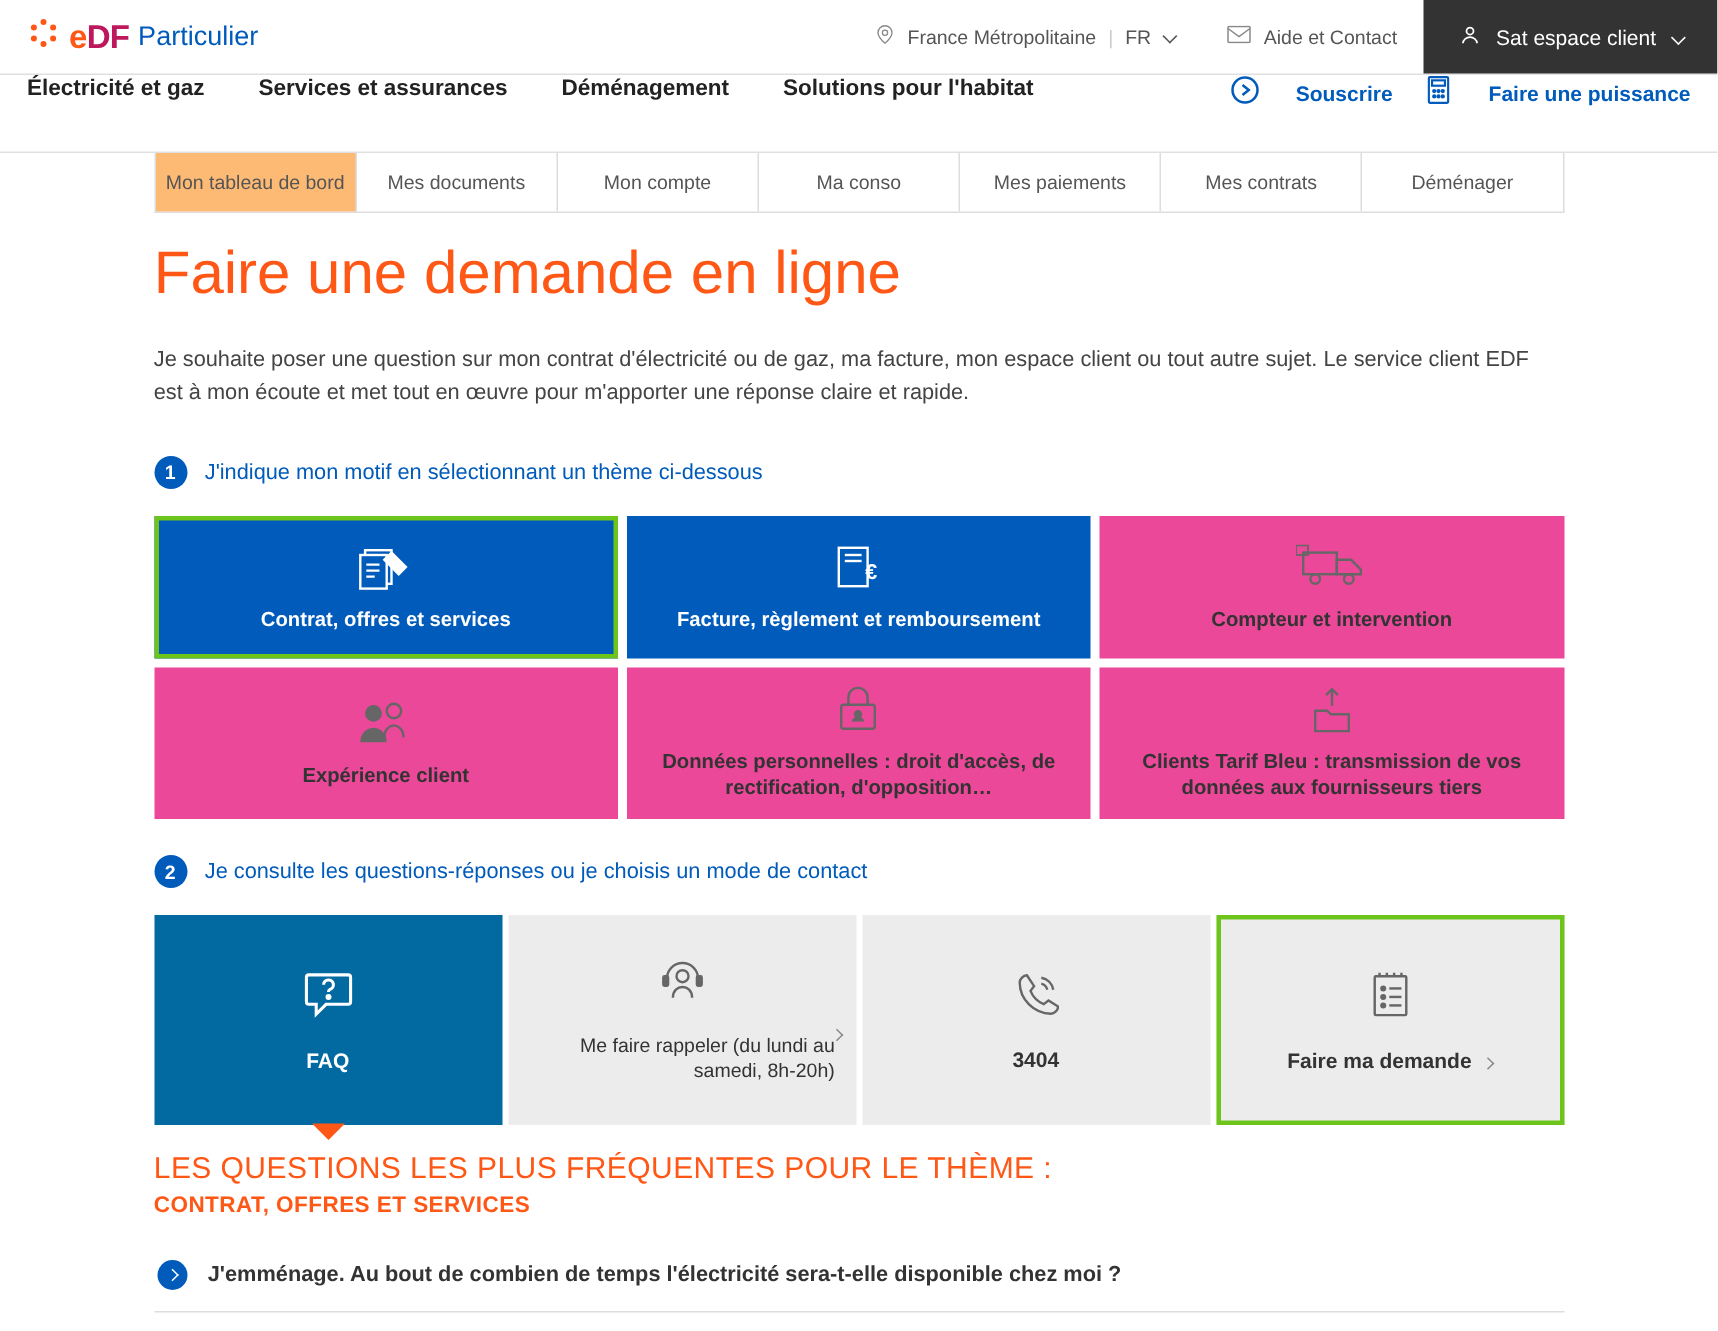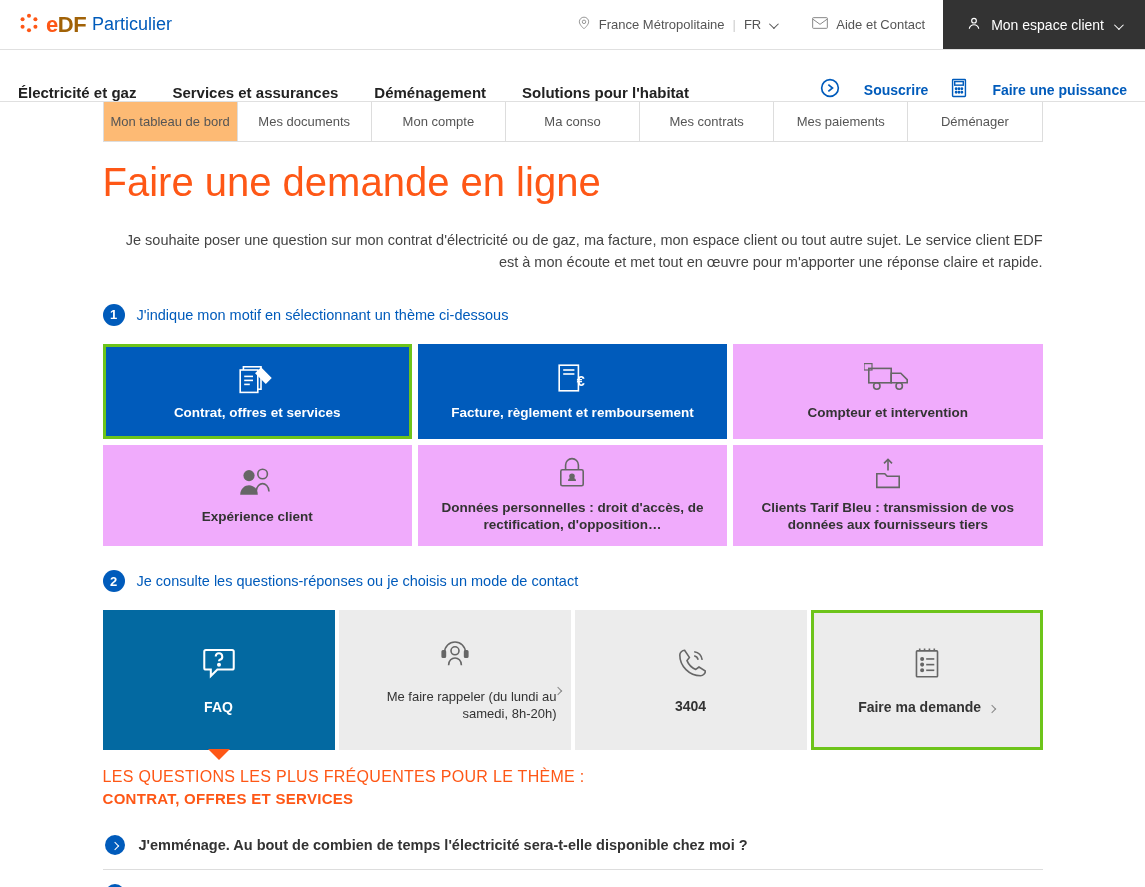--- a/index.html
+++ b/index.html
@@ -3,62 +3,62 @@
 <meta charset="utf-8">
 <style>
   * { box-sizing: border-box; margin: 0; padding: 0; }
   body { font-family: Arial, Helvetica, sans-serif; color: #333; background: #fff; width: 1145px; }
   
   .top-header { display: flex; justify-content: space-between; align-items: center; height: 50px; border-bottom: 1px solid #e0e0e0; }
   .logo-area { display: flex; align-items: center; padding-left: 18px; gap: 6px; }
   .logo-icon { color: #fe5716; }
   .logo-text { font-size: 22px; font-weight: bold; letter-spacing: -0.5px; }
   .logo-text .e { color: #fe5716; }
-  .logo-text .df { color: #a16207; }
+  .logo-text .df { color: #be185d; }
   .logo-sub { color: #005bbb; font-size: 18px; }
   .top-right { display: flex; align-items: stretch; height: 100%; }
   .top-link { display: flex; align-items: center; padding: 17px 18px; font-size: 13px; color: #555; gap: 8px; cursor: pointer; }
   .espace-client { background: #333; color: #fff; padding: 0 24px; font-size: 14px; gap: 10px; }
   
-  .main-nav { display: flex; justify-content: space-between; align-items: flex-end; height: 52px; padding: 0 18px; border-bottom: 1px solid #e0e0e0; }
+  .main-nav { display: flex; justify-content: space-between; align-items: flex-start; height: 52px; padding: 0 18px; border-bottom: 1px solid #e0e0e0; }
   .nav-left { display: flex; gap: 36px; }
   .nav-item { font-size: 15px; font-weight: bold; color: #222; cursor: pointer; }
   .nav-right { display: flex; gap: 22px; align-items: center; }
   .nav-action { display: flex; align-items: center; gap: 24px; color: #005bbb; font-size: 14px; font-weight: bold; cursor: pointer; }
   
   .content { max-width: 940px; margin: 0 auto; padding: 0 0 30px 0; }
   
   .sub-tabs { display: flex; border: 1px solid #ddd; border-top: none; }
   .sub-tab { flex: 1; text-align: center; padding: 12px 4px; font-size: 13px; color: #555; border-right: 1px solid #ddd; cursor: pointer; }
   .sub-tab:last-child { border-right: none; }
   .sub-tab.active { background: #fdba74; }
   
   h1 { font-size: 40px; font-weight: 300; color: #fe5716; margin: 18px 0 24px 0; }
-  .intro { font-size: 14.5px; color: #444; line-height: 1.55; margin-bottom: 30px; text-align: right; }
+  .intro { font-size: 14.5px; color: #444; line-height: 1.55; margin-bottom: 30px; }
   
   .step-row { display: flex; align-items: center; gap: 12px; margin-bottom: 18px; }
   .step-badge { width: 22px; height: 22px; border-radius: 50%; background: #005bbb; color: #fff; font-size: 13px; font-weight: bold; display: flex; align-items: center; justify-content: center; }
   .step-text { color: #005bbb; font-size: 14.5px; }
   
   .theme-grid { display: grid; grid-template-columns: 1fr 1fr 1fr; gap: 6px; margin-bottom: 24px; }
-  .theme-card { background: #f0abfc; min-height: 95px; display: flex; flex-direction: column; align-items: center; justify-content: center; padding: 12px; text-align: center; cursor: pointer; font-size: 14px; font-weight: bold; color: #333; gap: 10px; position: relative; }
+  .theme-card { background: #ec4899; min-height: 95px; display: flex; flex-direction: column; align-items: center; justify-content: center; padding: 12px; text-align: center; cursor: pointer; font-size: 14px; font-weight: bold; color: #333; gap: 10px; position: relative; }
   .theme-card.blue { background: #005bbb; color: #fff; }
   .theme-card.selected { outline: 3px solid #6dc41a; outline-offset: -3px; }
   .theme-card .icon-slot { height: 32px; display:flex; align-items:center; justify-content:center;}
   .theme-card .small-text { font-weight: bold; font-size: 13.5px; line-height: 1.3; }
   
   .contact-grid { display: grid; grid-template-columns: 1fr 1fr 1fr 1fr; gap: 4px; margin-bottom: 12px; }
   .contact-card { background: #ececec; min-height: 140px; display: flex; flex-direction: column; align-items: center; justify-content: center; padding: 14px; text-align: center; cursor: pointer; font-size: 14px; font-weight: bold; color: #333; gap: 16px; position: relative; }
   .contact-card.orange { background: #0369a1; color: #fff; }
   .contact-card.green-outline { outline: 3px solid #6dc41a; outline-offset: -3px; }
   .contact-card .sub { font-size: 13px; font-weight: normal; line-height:1.3;text-align:right;}
   .contact-card .chev { position: absolute; right: 10px; top: 50%; font-size: 16px; color: #888; }
   .contact-card .tri { position:absolute; bottom:-10px; left:50%; transform:translateX(-50%); width:0;height:0;border-left:11px solid transparent;border-right:11px solid transparent;border-top:11px solid #fe5716;}
   
-  .faq-head { color: #fe5716; font-size: 16px; letter-spacing: 0.3px; margin: 18px 0 4px 0; }
+  .faq-head { color: #fe5716; font-size: 20px; letter-spacing: 0.3px; margin: 18px 0 4px 0; }
   .faq-sub { color: #fe5716; font-size: 15px; font-weight: bold; letter-spacing: 0.3px; margin-bottom: 14px; }
   .faq-item { display: flex; align-items: center; gap: 14px; padding: 14px 2px; border-bottom: 1px solid #ddd; cursor: pointer; }
   .faq-item:first-of-type { border-top: 1px solid #ddd; }
   .faq-arrow { width: 20px; height: 20px; border-radius: 50%; background: #005bbb; color: #fff; display: flex; align-items: center; justify-content: center; font-size: 11px; flex-shrink:0;}
   .faq-q { font-size: 14.5px; font-weight: bold; color: #333; }
   
   .icon-chevron-down::after { content: ""; display:inline-block; width:6px;height:6px;border-right:1.5px solid currentColor;border-bottom:1.5px solid currentColor;transform:rotate(45deg) translateY(-2px);}
   .icon-chevron-right::after { content: ""; display:inline-block; width:5px;height:5px;border-right:1.5px solid currentColor;border-bottom:1.5px solid currentColor;transform:rotate(-45deg);}
 </style>
 </head>
@@ -97,21 +97,21 @@
             <rect x="1" y="1" width="22" height="16" rx="1"></rect>
             <path d="M1 3l11 8 11-8"></path>
           </svg></span>
       <span>Aide et Contact</span>
     </div>
     <div class="top-link espace-client">
       <span><svg width="14" height="14" viewBox="0 0 24 24" fill="none" stroke="#fff" stroke-width="2">
             <circle cx="12" cy="8" r="4"></circle>
             <path d="M4 22c0-4 4-7 8-7s8 3 8 7"></path>
           </svg></span>
-      <span>Mon espace client</span>
+      <span>Sat espace client</span>
       <span class="icon-chevron-down"></span>
     </div>
   </div>
 </div>
 
 <div class="main-nav">
   <div class="nav-left">
     <div class="nav-item">Électricité et gaz</div>
     <div class="nav-item">Services et assurances</div>
     <div class="nav-item">Déménagement</div>
@@ -141,22 +141,22 @@
   </div>
 </div>
 
 <div class="content">
 
   <div class="sub-tabs">
     <div class="sub-tab active">Mon tableau de bord</div>
     <div class="sub-tab">Mes documents</div>
     <div class="sub-tab">Mon compte</div>
     <div class="sub-tab">Ma conso</div>
+    <div class="sub-tab">Mes paiements</div>
     <div class="sub-tab">Mes contrats</div>
-    <div class="sub-tab">Mes paiements</div>
     <div class="sub-tab">Déménager</div>
   </div>
 
   <h1>Faire une demande en ligne</h1>
   <p class="intro">Je souhaite poser une question sur mon contrat d'électricité ou de gaz, ma facture, mon espace client ou tout autre sujet. Le service client EDF est à mon écoute et met tout en œuvre pour m'apporter une réponse claire et rapide.</p>
 
   <div class="step-row">
     <div class="step-badge">1</div>
     <div class="step-text">J'indique mon motif en sélectionnant un thème ci-dessous</div>
   </div>

